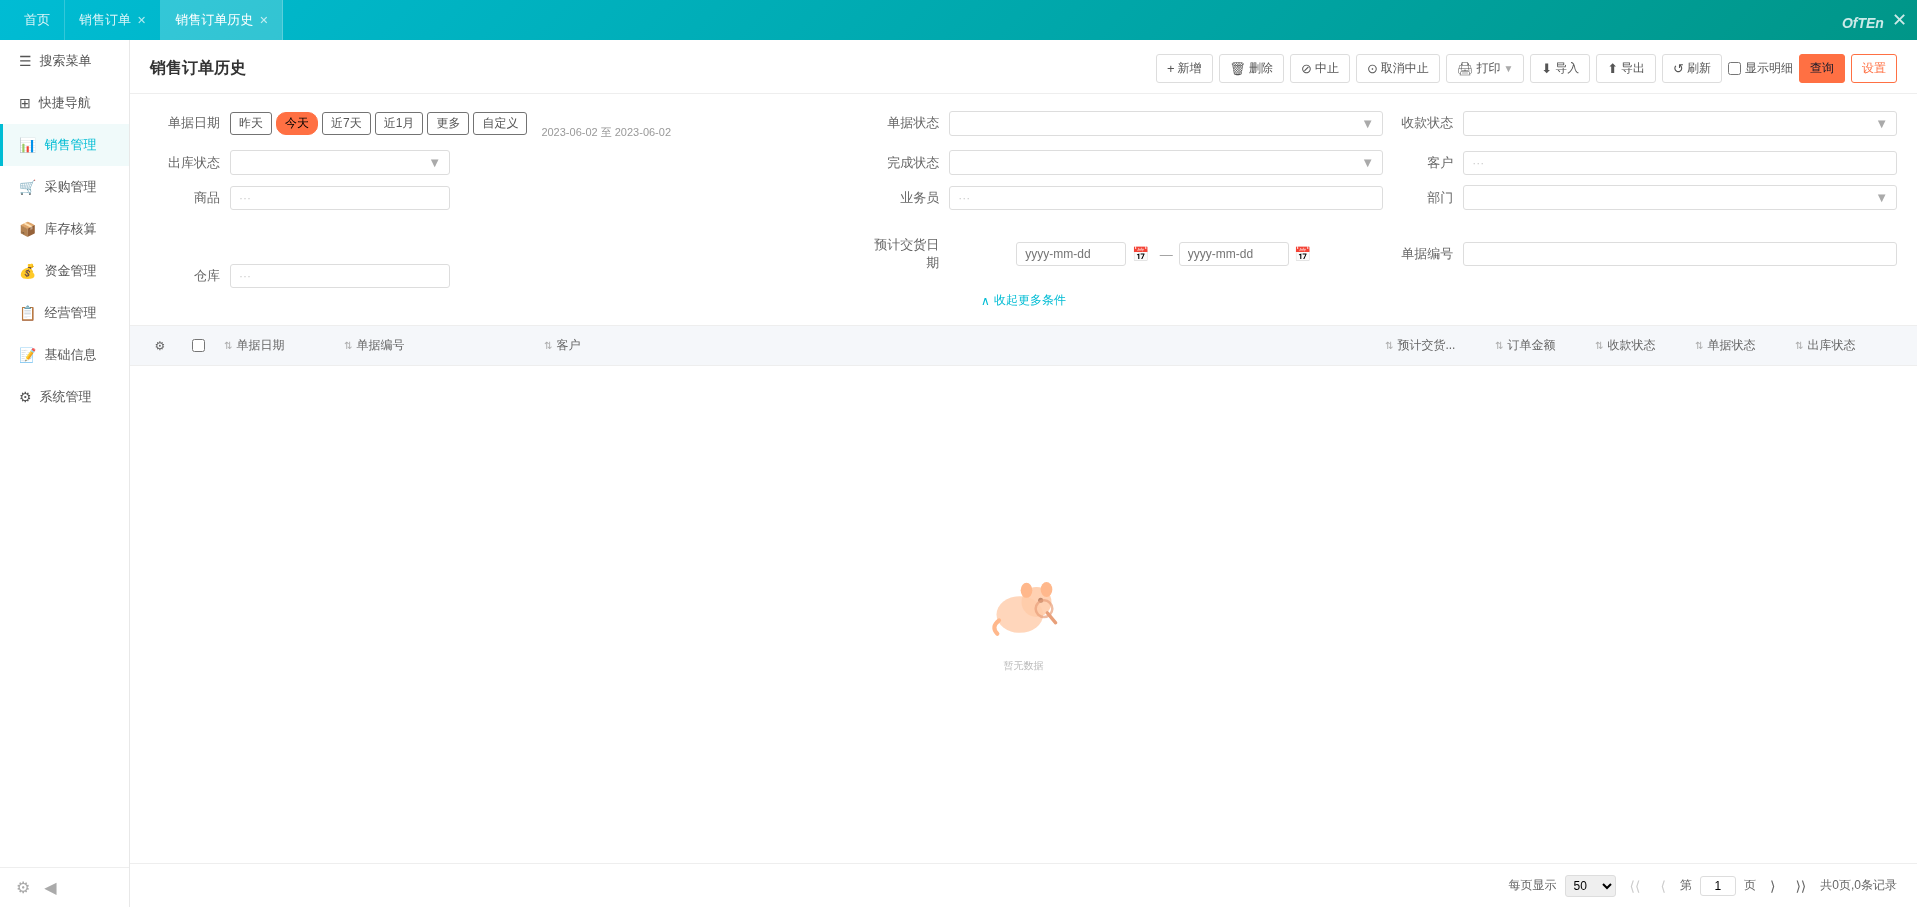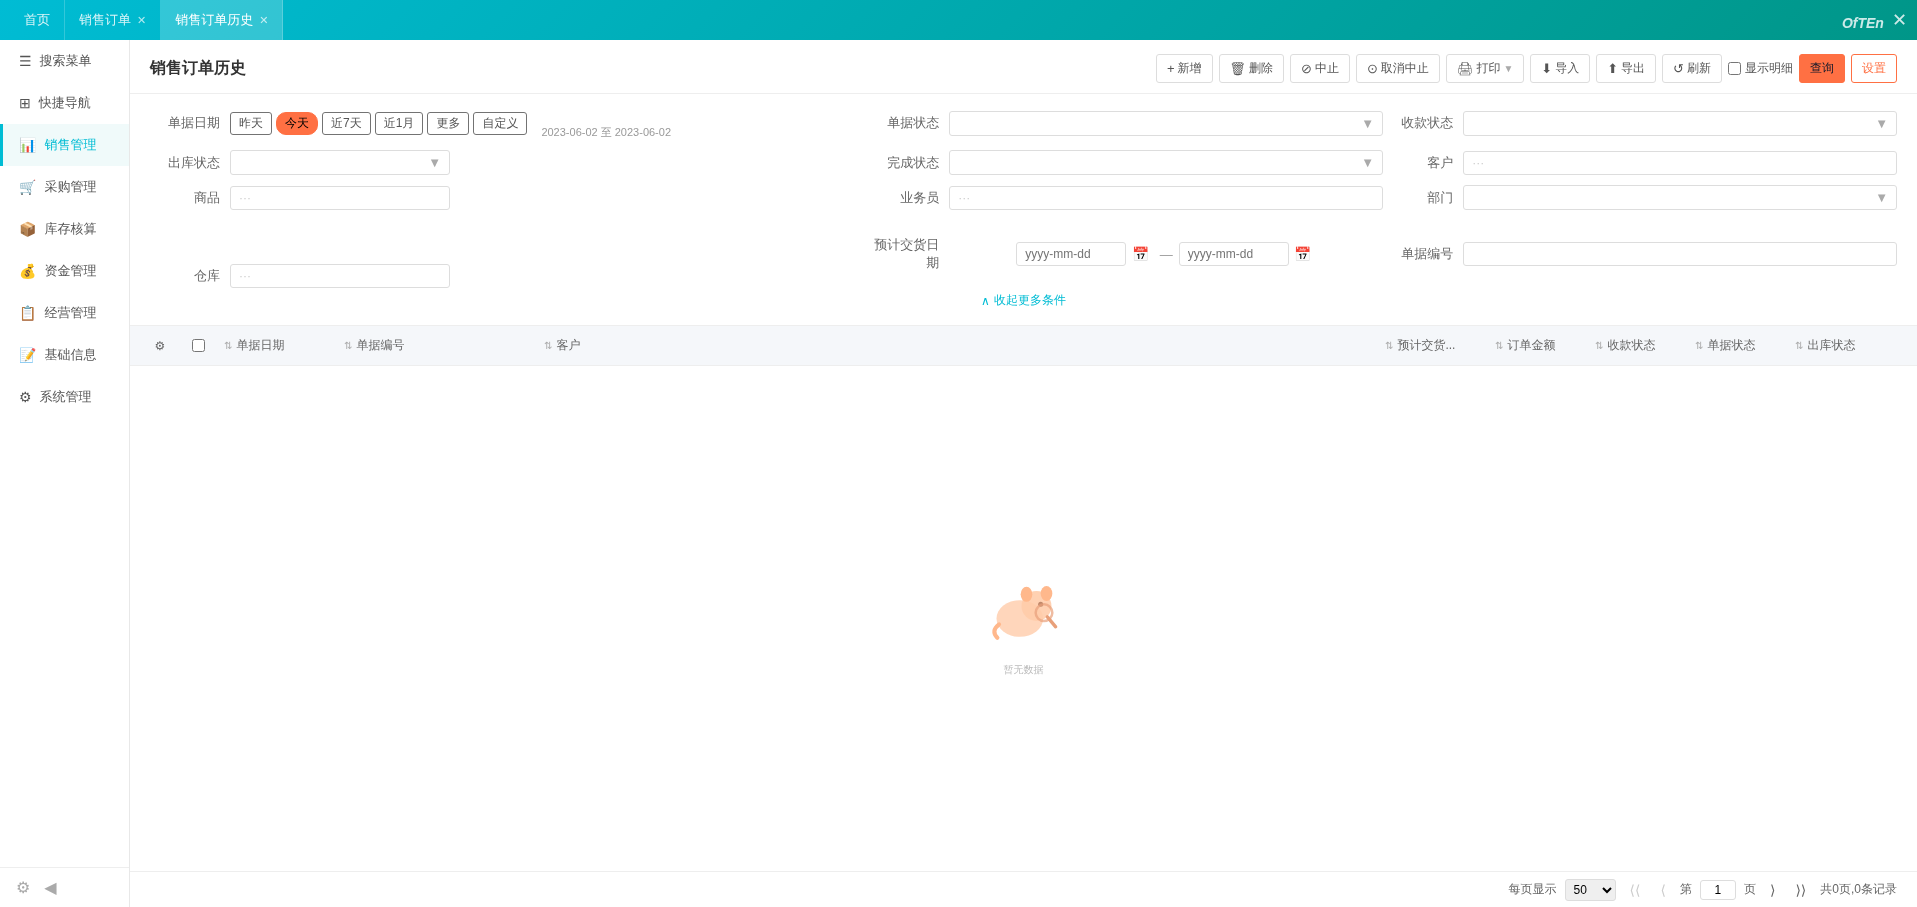--- a/index.html
+++ b/index.html
@@ -304,21 +304,21 @@
     }
     .empty-icon {
       width: 100px;
       height: 90px;
       margin-bottom: 12px;
     }
     .empty-text { font-size: 10px; color: #bbb; }
 
     
     .table-footer {
-      height: 36px;
+      height: 44px;
       background: #fff;
       border-top: 1px solid #eee;
       display: flex;
       align-items: center;
       justify-content: flex-end;
       padding: 0 20px;
       gap: 8px;
       font-size: 12px;
       color: #666;
       flex-shrink: 0;

